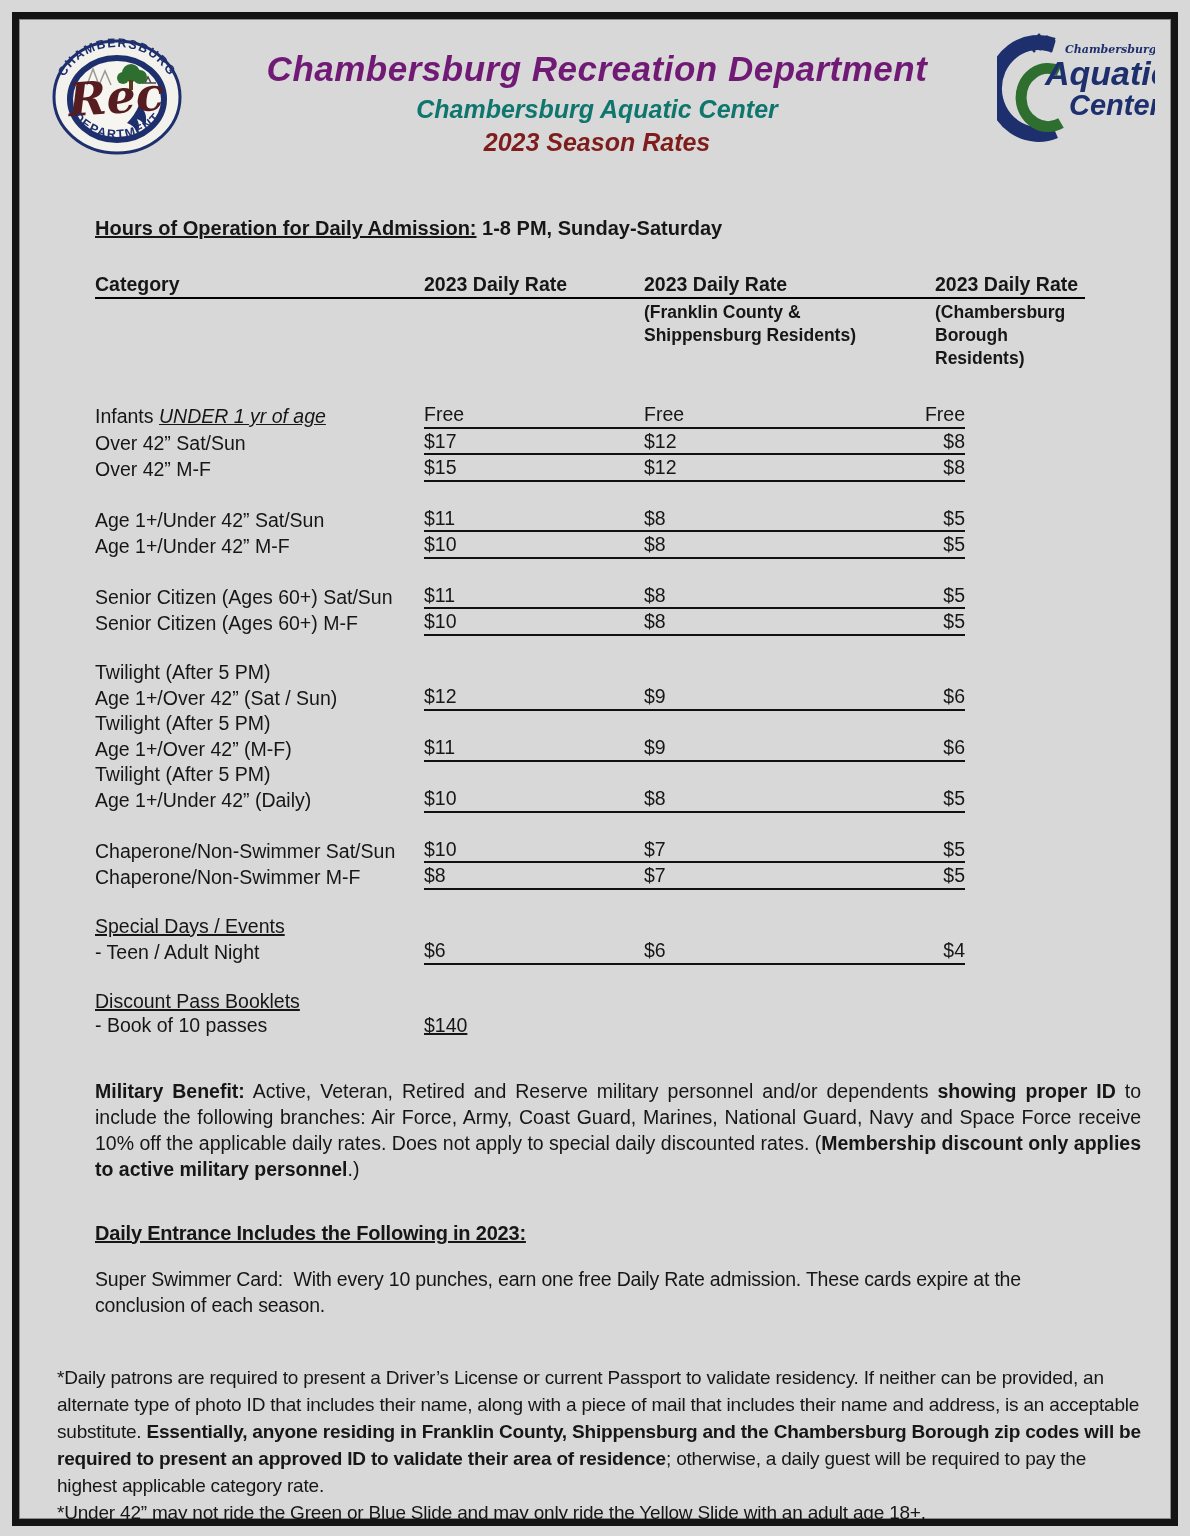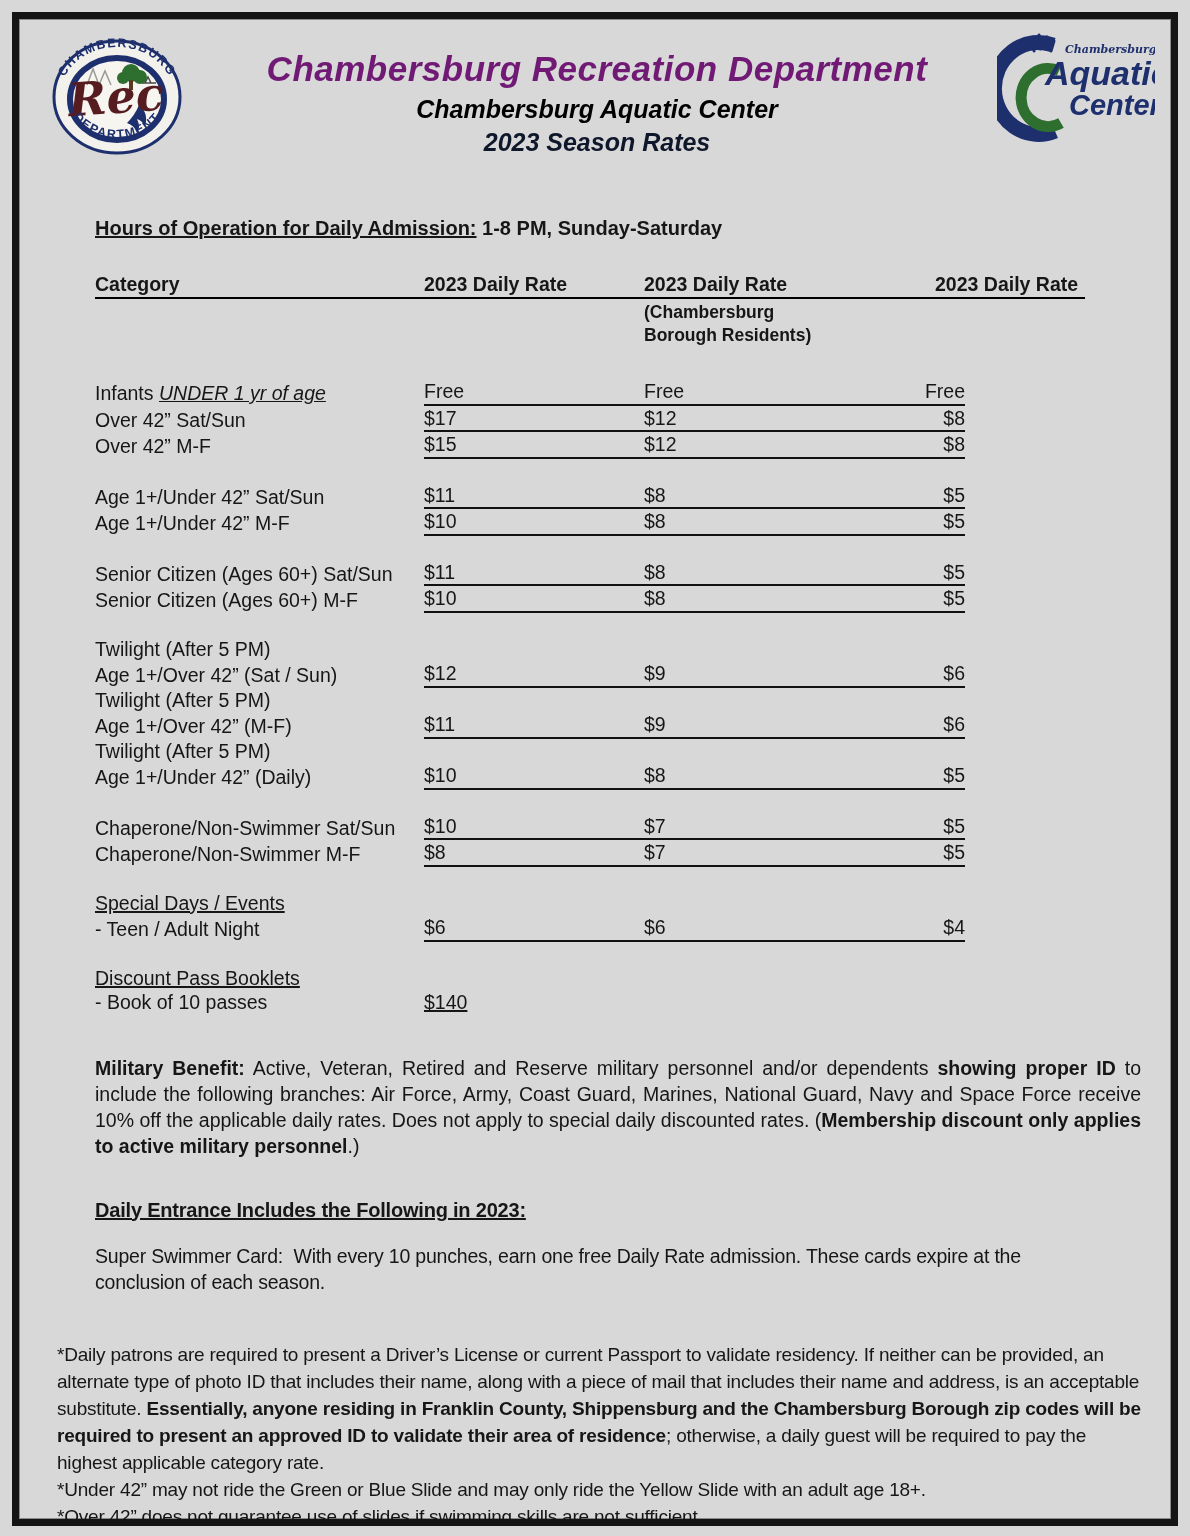--- a/index.html
+++ b/index.html
@@ -27,25 +27,25 @@
   .hdr { display:flex; align-items:flex-start; padding:8px 14px 0 28px; }
   .hdr-left { width:150px; flex:0 0 150px; padding-top:6px; }
   .hdr-center { flex:1; text-align:center; padding-top:22px; }
   .hdr-right { width:160px; flex:0 0 160px; }
   .title {
     font-size:35px; font-weight:bold; font-style:italic;
     color:#701a75; letter-spacing:0.5px;
   }
   .subtitle1 {
     font-size:25px; font-weight:bold; font-style:italic;
-    color:#000000; margin-top:6px;
+    color:#0f766e; margin-top:6px;
   }
   .subtitle2 {
     font-size:25px; font-weight:bold; font-style:italic;
-    color:#0f172a; margin-top:4px;
+    color:#7f1d1d; margin-top:4px;
   }
   
   .hours { margin:52px 0 0 76px; font-size:20px; font-weight:bold; }
   .hours .u { text-decoration:underline; }
   
   .tbl { margin-left:76px; font-size:19.5px; }
   .thead-line {
     display:flex; width:990px; font-weight:bold;
     border-bottom:2px solid #000000; margin-top:32px;
     line-height:25px;
@@ -154,20 +154,22 @@
 
       <div class="thead-line">
         <span class="c-cat">Category</span>
         <span class="c-r1">2023 Daily Rate</span>
         <span class="c-r2">2023 Daily Rate</span>
         <span class="c-r3">2023 Daily Rate</span>
       </div>
       <div class="thead-sub">
         <span class="c-cat"></span>
         <span class="c-r1"></span>
+        <span class="c-r2 pre">(Franklin County &amp;
+Shippensburg Residents)</span>
         <span class="c-r3 pre">(Chambersburg
 Borough Residents)</span>
       </div>
 
       <div class="trow" style="margin-top:32px;">
         <span class="cat"><span>Infants </span><span class="em-u">UNDER 1 yr of age</span></span>
         <span class="rates">
           <span class="r1">Free</span>
           <span class="r2">Free</span>
           <span class="r3">Free</span>

